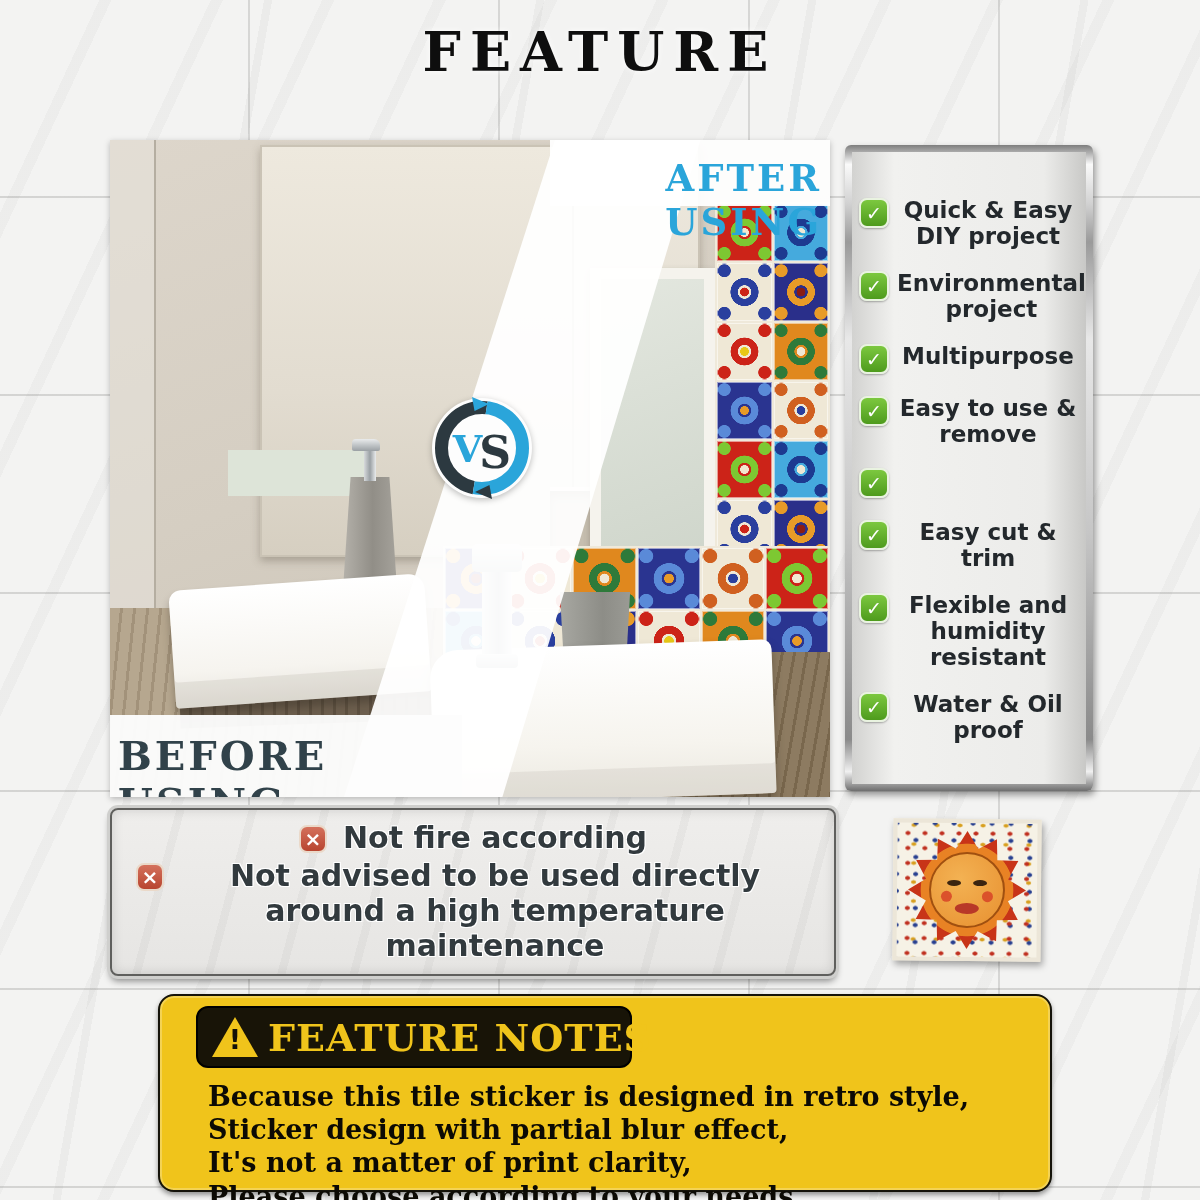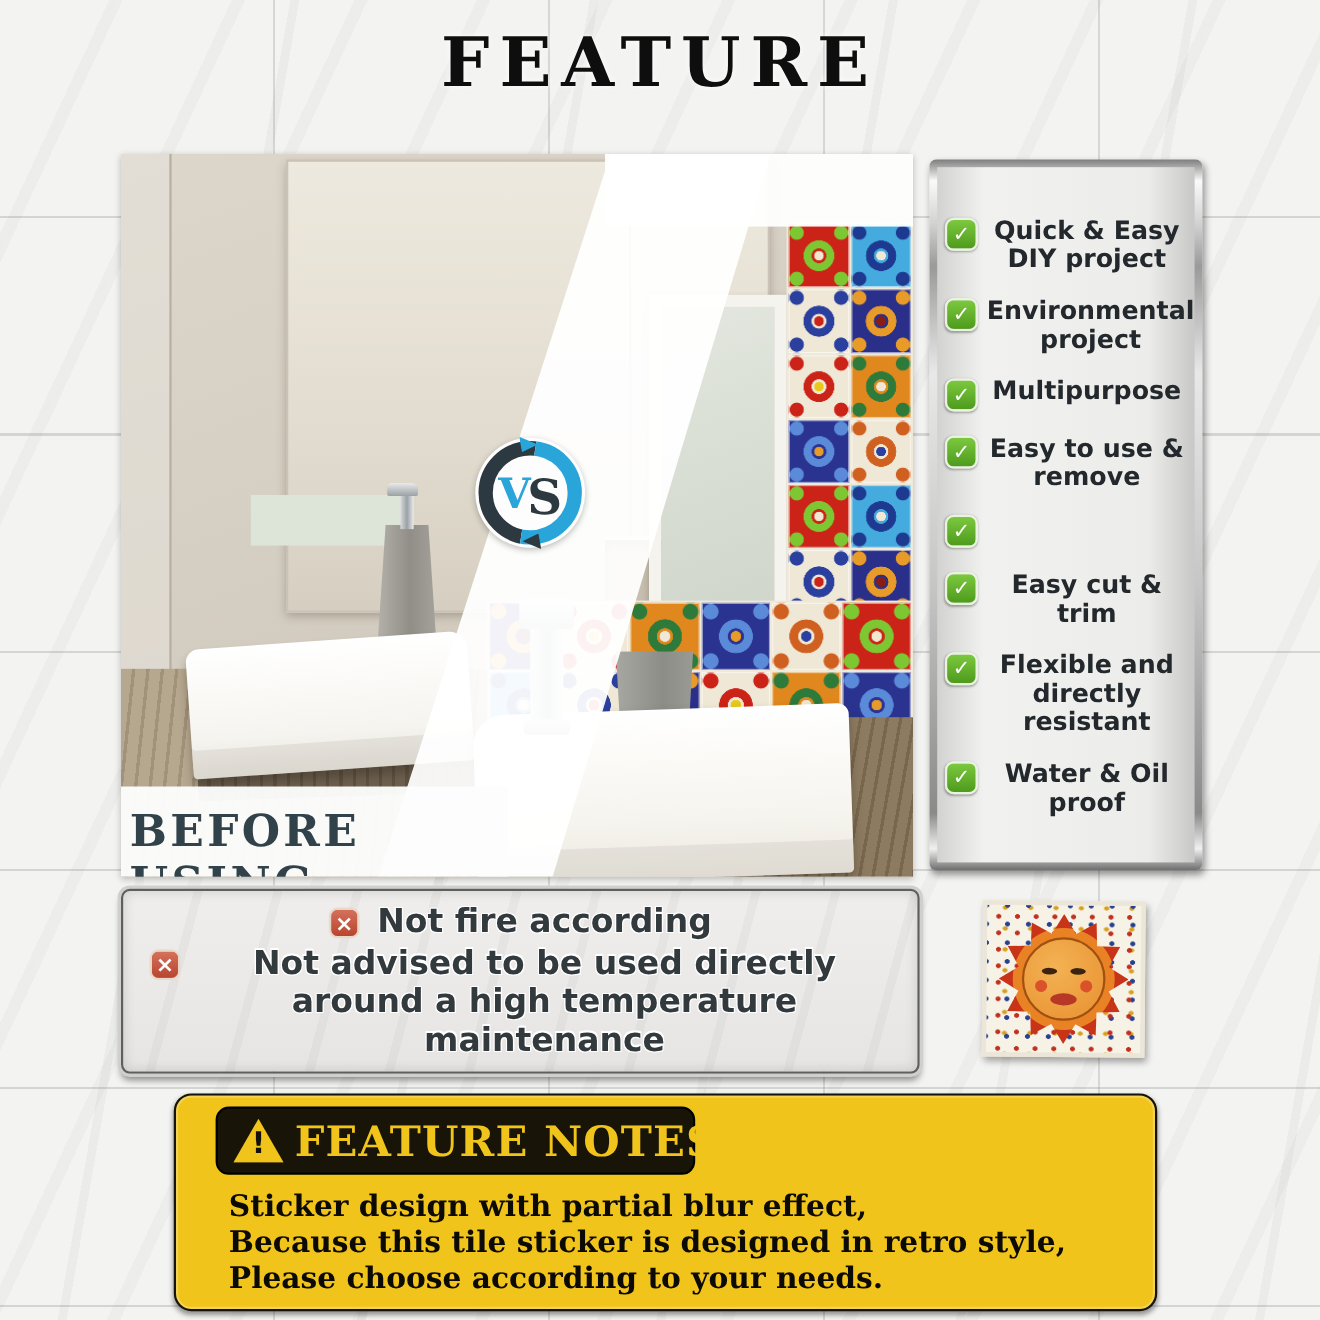--- a/index.html
+++ b/index.html
@@ -17,21 +17,21 @@
     background-color:#f3f3f2;
     background-image:
       repeating-linear-gradient(115deg, transparent 0 90px, rgba(120,120,118,.05) 90px 101px),
       repeating-linear-gradient(100deg, transparent 0 260px, rgba(130,130,128,.07) 260px 268px),
       repeating-linear-gradient(90deg, transparent 0 248px, rgba(140,140,138,.28) 248px 250px),
       repeating-linear-gradient(180deg, transparent 0 196px, rgba(140,140,138,.30) 196px 198px);
   }
   
   .page-title{
     position:absolute;left:0;top:20px;width:100%;text-align:center;
-    font-family:"DejaVu Serif",serif;font-weight:bold;font-size:62px;
+    font-family:"DejaVu Serif",serif;font-weight:bold;font-size:54px;
     letter-spacing:9px;color:#0e0e0e;text-shadow:0 0 6px rgba(255,255,255,.9);
   }
   
   .photo{
     position:absolute;left:110px;top:140px;width:720px;height:657px;overflow:hidden;
     background:linear-gradient(160deg,#ddd6cb 0%,#d5cec2 45%,#c9c1b4 100%);
     box-shadow:0 2px 6px rgba(0,0,0,.25);
   }
   .glass-strip{position:absolute;left:0;top:0;width:46px;height:472px;
     background:rgba(232,228,220,.55);border-right:2px solid #b5aea1;z-index:2;}
@@ -228,20 +228,21 @@
     <div class="soap-pump-stem"></div>
     <div class="soap-pump-spout"></div>
     <div class="cup"></div>
     <div class="after-sink"></div>
     <div class="faucet-stem"></div>
     <div class="faucet-head"></div>
     <div class="faucet-base"></div>
     <div class="white-band"></div>
     <div class="white-topright"></div>
     <div class="white-bottomleft"></div>
+    <div class="after-label">AFTER USING</div>
     <div class="before-label">BEFORE USING</div>
     <div class="vs-badge">
       <div class="vs-arc vs-arc-dark"></div>
       <div class="vs-arc vs-arc-blue"></div>
       <div class="vs-tip-blue"></div>
       <div class="vs-tip-dark"></div>
       <div class="vs-core">
         <span class="vs-v">V</span>
         <span class="vs-s">S</span>
       </div>
@@ -268,21 +269,21 @@
       </div>
       <div class="feature-item">
         <span class="check-icon">✓</span>
       </div>
       <div class="feature-item">
         <span class="check-icon">✓</span>
         <span class="feature-label">Easy cut &amp; trim</span>
       </div>
       <div class="feature-item">
         <span class="check-icon">✓</span>
-        <span class="feature-label">Flexible and directly resistant</span>
+        <span class="feature-label">Flexible and humidity resistant</span>
       </div>
       <div class="feature-item">
         <span class="check-icon">✓</span>
         <span class="feature-label">Water &amp; Oil proof</span>
       </div>
     </div>
   </div>
 
   <div class="warning-panel">
     <div class="warning-row">
@@ -307,19 +308,20 @@
   </div>
 
   <div class="notes-banner">
     <div class="notes-header">
       <span class="warning-triangle-icon">
         <span>!</span>
       </span>
       <span class="notes-title">FEATURE NOTES</span>
     </div>
     <div class="notes-body">
+      <div class="notes-line">Because this tile sticker is designed in retro style,</div>
       <div class="notes-line">Sticker design with partial blur effect,</div>
-      <div class="notes-line">Because this tile sticker is designed in retro style,</div>
+      <div class="notes-line">It's not a matter of print clarity,</div>
       <div class="notes-line">Please choose according to your needs.</div>
     </div>
   </div>
 
 </div>
 
 </body></html>

